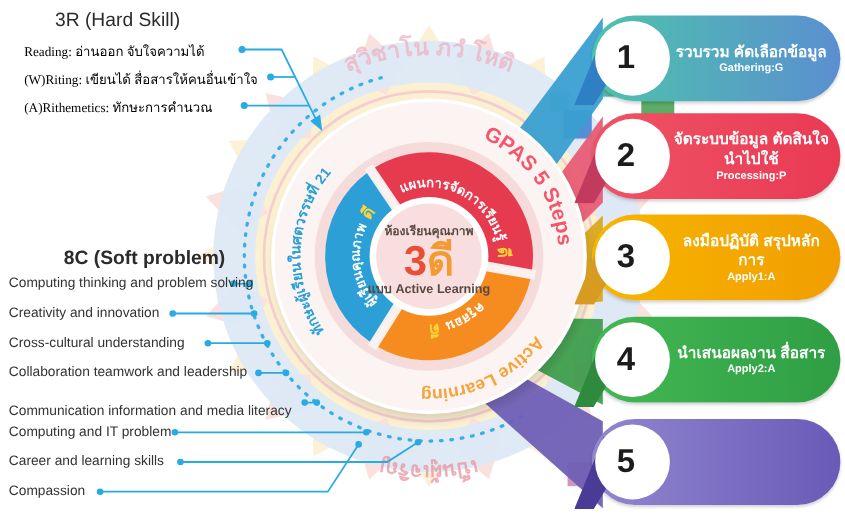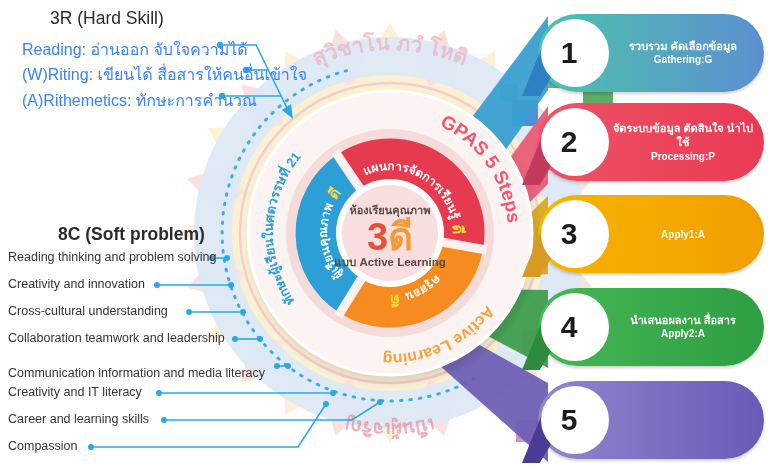--- a/index.html
+++ b/index.html
@@ -2,35 +2,35 @@
 <html><head>
 <meta charset="utf-8">
 <style>
   html,body{margin:0;padding:0;background:#fff;}
   .canvas{position:relative;width:768px;height:474px;background:#fff;overflow:hidden;
           font-family:"Liberation Sans",sans-serif;}
   .scene{position:absolute;left:0;top:0;}
 
   
   .hs-title{position:absolute;left:50px;top:8px;font-size:17.5px;font-weight:normal;color:#2b2b2b;}
-  .hs-item{position:absolute;left:22px;font-size:16px;color:#3b82f6;white-space:nowrap;}
+  .hs-item{position:absolute;left:22px;font-size:12px;color:#000000;white-space:nowrap;font-family:Liberation Serif, serif;}
   .ss-title{position:absolute;left:58px;top:224px;font-size:17.5px;font-weight:bold;color:#2b2b2b;}
   .ss-item{position:absolute;left:8px;font-size:12.5px;color:#333;white-space:nowrap;}
 
   
   .pill{position:absolute;left:538px;width:226px;height:78px;border-radius:40px;z-index:2;
         box-shadow:0 2px 3px rgba(0,0,0,.18);}
   .chev{position:absolute;left:-16px;top:16px;width:52px;height:66px;z-index:-1;
         clip-path:polygon(0 100%,52% 0,100% 14%,34% 100%);}
   .numwrap{position:absolute;left:3px;top:5px;width:68px;height:68px;background:#fff;border-radius:50%;
         display:flex;align-items:center;justify-content:center;padding-right:12px;box-sizing:border-box;
         font-size:30px;font-weight:bold;color:#1c1c1c;}
   .ptxt{position:absolute;left:74px;right:10px;top:50%;transform:translateY(-50%);
         text-align:center;color:#fff;font-weight:bold;line-height:1.3;}
-  .ptxt .thai{font-size:11px;}
+  .ptxt .thai{font-size:14px;}
   .ptxt .eng{font-size:10px;}
   .p1{background:linear-gradient(90deg,#4dc3ab,#5b8fd0);} .p1c{background:#2f7fc4;}
   .p2{background:linear-gradient(90deg,#ef5366,#e93a53);} .p2c{background:#c23b5e;}
   .p3{background:linear-gradient(90deg,#f7b500,#f19e00);} .p3c{background:#d79b22;}
   .p4{background:linear-gradient(90deg,#44b854,#2f9e44);} .p4c{background:#2e8b3d;}
   .p5{background:linear-gradient(90deg,#9187cf,#6a5ab8);} .p5c{background:#4a3b97;}
 
   .seg-label{font-size:12px;font-weight:bold;fill:#fff;}
   .yellow{fill:#ffd43a;}
   .ring-gpas{font-size:19px;font-weight:bold;fill:#f4566b;}
@@ -178,26 +178,26 @@
 
   <div>
     <div class="hs-title">3R (Hard Skill)</div>
     <div class="hs-item" style="top:37px">Reading: อ่านออก  จับใจความได้</div>
     <div class="hs-item" style="top:62px">(W)Riting: เขียนได้ สื่อสารให้คนอื่นเข้าใจ</div>
     <div class="hs-item" style="top:88px">(A)Rithemetics: ทักษะการคำนวณ</div>
   </div>
 
   <div>
     <div class="ss-title">8C (Soft problem)</div>
-    <div class="ss-item" style="top:250px">Reading thinking and problem solving</div>
+    <div class="ss-item" style="top:250px">Computing thinking and problem solving</div>
     <div class="ss-item" style="top:277px">Creativity and innovation</div>
     <div class="ss-item" style="top:304px">Cross-cultural understanding</div>
     <div class="ss-item" style="top:331px">Collaboration teamwork and leadership</div>
     <div class="ss-item" style="top:366px">Communication information and media literacy</div>
-    <div class="ss-item" style="top:385px">Creativity and IT literacy</div>
+    <div class="ss-item" style="top:385px">Computing and IT problem</div>
     <div class="ss-item" style="top:412px">Career and learning skills</div>
     <div class="ss-item" style="top:439px">Compassion</div>
   </div>
 
   <div class="pill p1" style="top:14px">
     <div class="chev p1c"></div>
     <div class="numwrap">
       <span>1</span>
       </div>
     <div class="ptxt">
@@ -216,20 +216,21 @@
       <div class="eng">Processing:P</div>
     </div>
   </div>
 
   <div class="pill p3" style="top:195px">
     <div class="chev p3c"></div>
     <div class="numwrap">
       <span>3</span>
       </div>
     <div class="ptxt">
+      <div class="thai">ลงมือปฏิบัติ สรุปหลักการ</div>
       <div class="eng">Apply1:A</div>
     </div>
   </div>
 
   <div class="pill p4" style="top:288px">
     <div class="chev p4c"></div>
     <div class="numwrap">
       <span>4</span>
       </div>
     <div class="ptxt">

